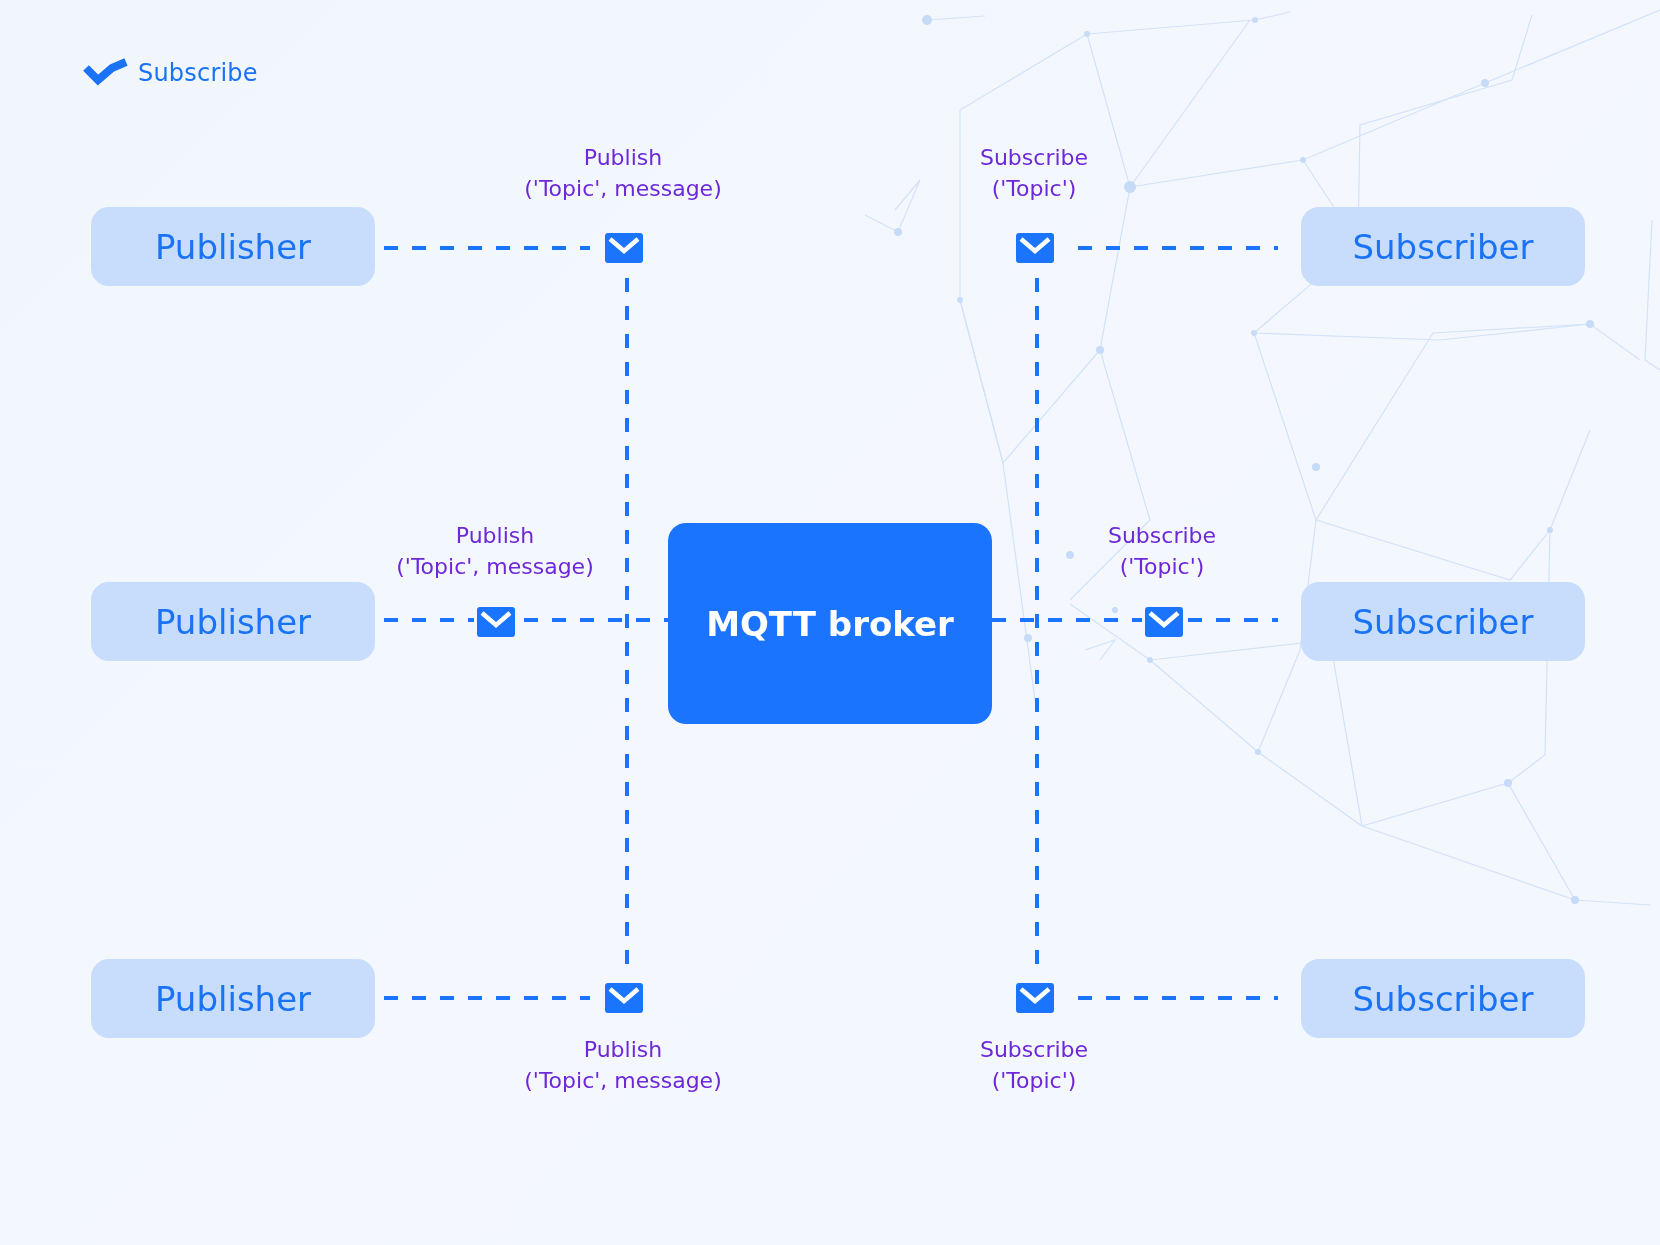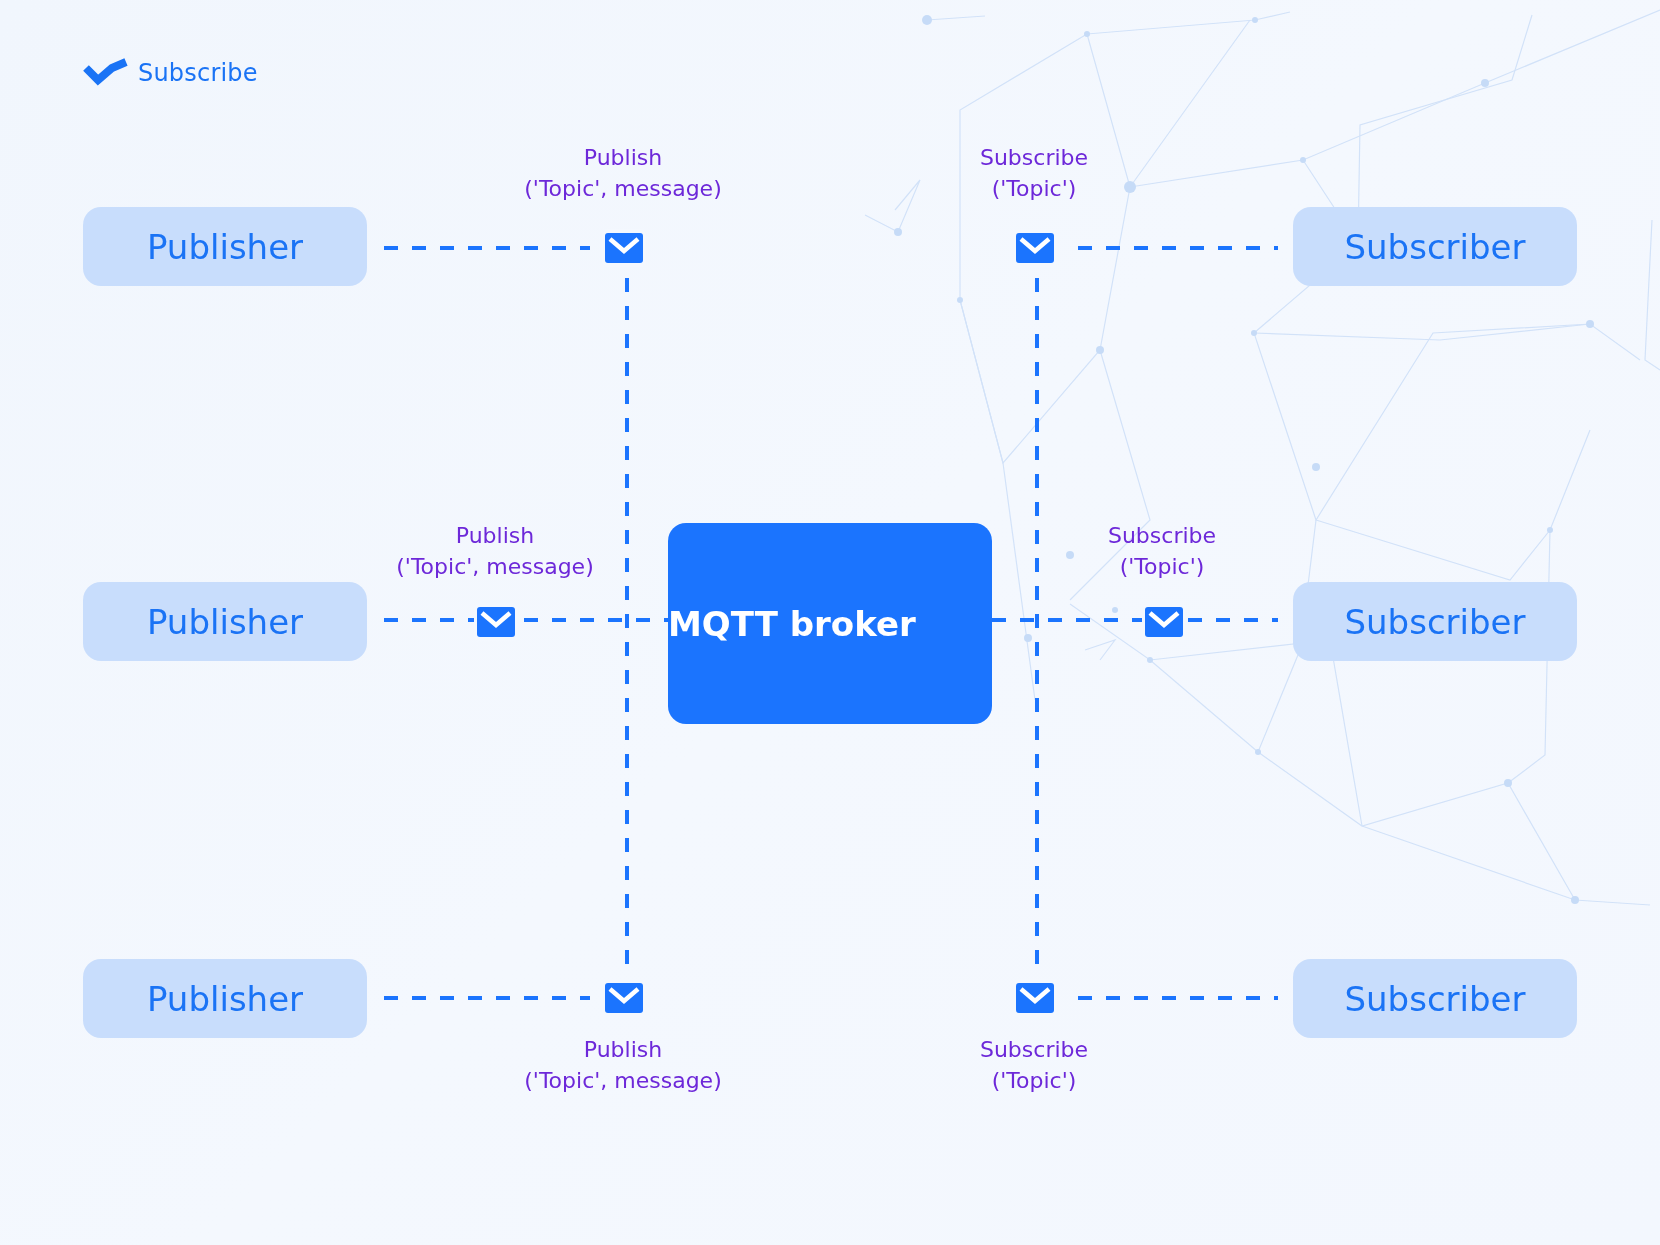--- a/index.html
+++ b/index.html
@@ -7,26 +7,26 @@
     width:1660px; height:1245px; overflow:hidden; position:relative;
     background: linear-gradient(135deg, #f1f6fd 0%, #f4f8fe 50%, #f3f7fe 100%);
     font-family: "DejaVu Sans", "Liberation Sans", sans-serif;
   }
   .bg-net { position:absolute; left:0; top:0; width:1660px; height:1245px; pointer-events:none; }
   .logo { position:absolute; left:82px; top:58px; display:flex; align-items:center; gap:8px; }
   .logo-text { color:#1a73f5; font-size:24px; font-family:"DejaVu Sans", sans-serif; letter-spacing:0.2px; }
   .node {
     position:absolute; width:284px; height:79px; border-radius:18px;
     background:#c8ddfc; color:#1a73f5; display:flex; align-items:center; justify-content:center;
-    font-size:34px; font-weight:500;
+    font-size:34px; font-weight:500;margin-left:8px;
   }
   .broker {
     position:absolute; left:668px; top:523px; width:324px; height:201px;
     background:#1b74fe; border-radius:18px; color:#fff; display:flex;
-    align-items:center; font-size:34px; font-weight:bold;
+    align-items:center; justify-content:center; font-size:34px; font-weight:bold;
   }
   .lines { position:absolute; left:0; top:0; width:1660px; height:1245px; }
   .label {
     position:absolute; width:260px; text-align:center; color:#6d28d9;
     font-size:22px; line-height:31px;
   }
   .label span { display:block; }
   .env {
     position:absolute; width:44px; height:38px; background:#f4f8fe; border-radius:6px;
     display:flex; align-items:center; justify-content:center;

